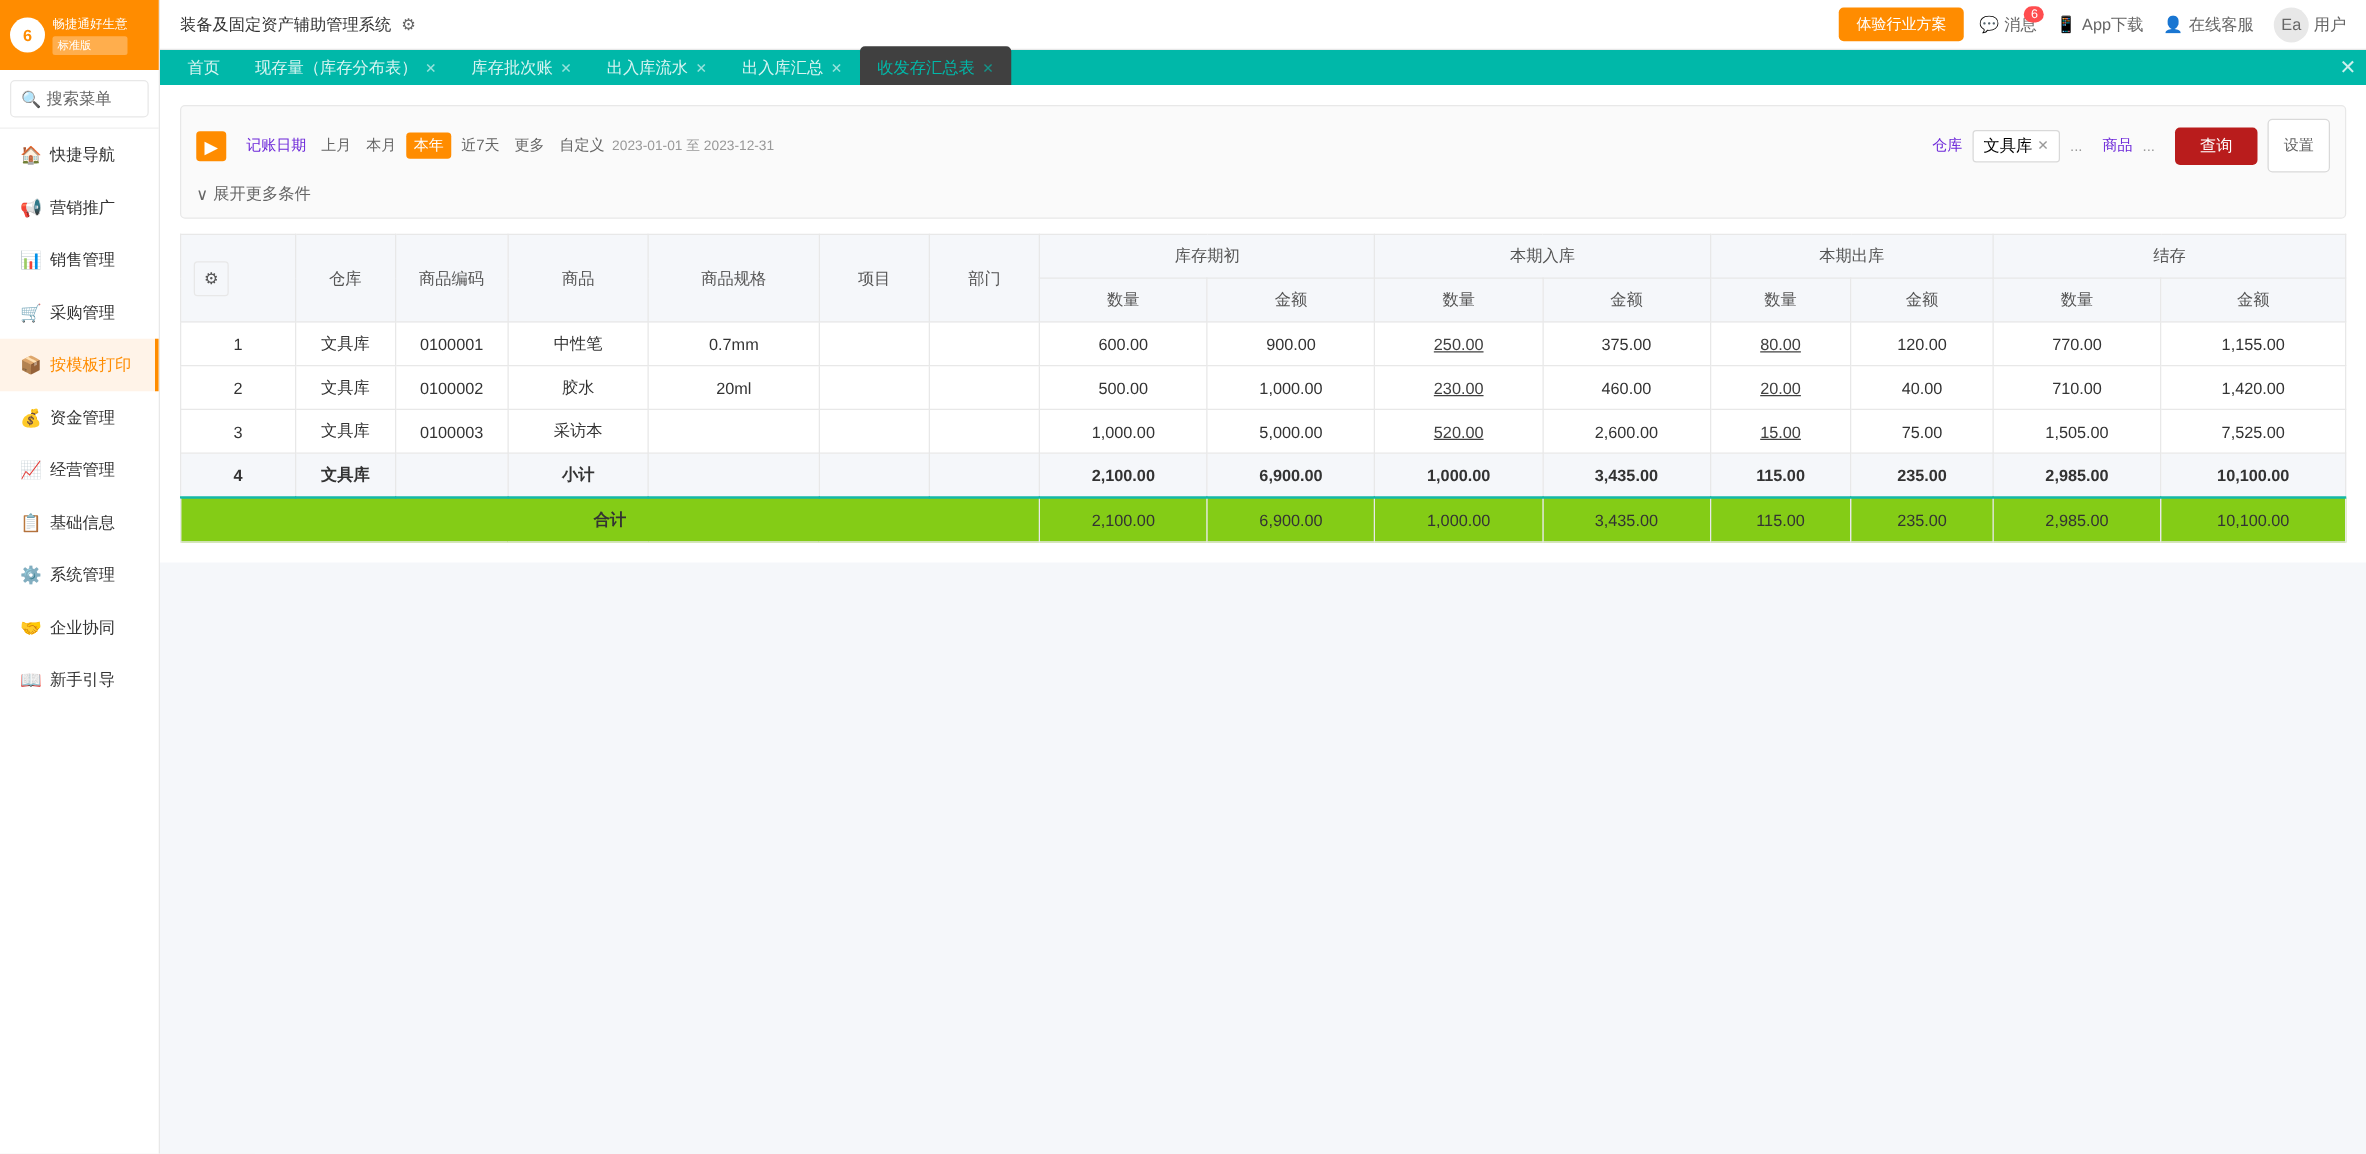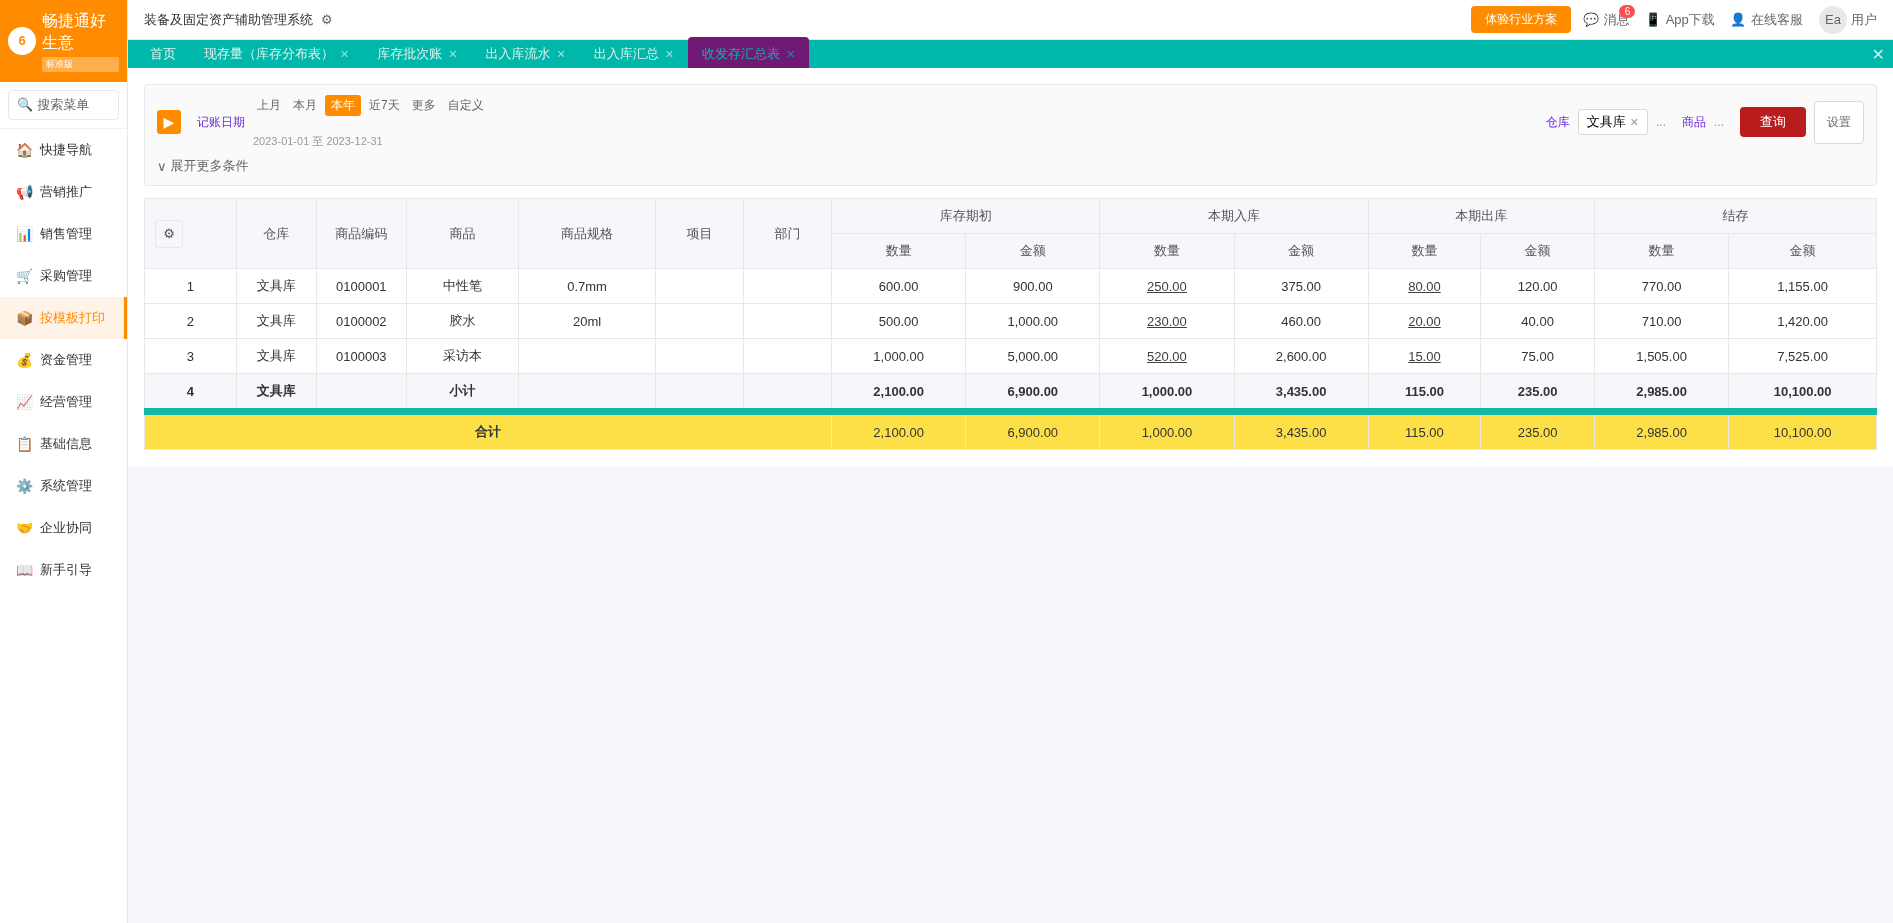--- a/index.html
+++ b/index.html
@@ -2,21 +2,21 @@
 <html><head>
   <meta charset="utf-8">
   <style>
     * { box-sizing: border-box; margin: 0; padding: 0; font-family: 'Microsoft YaHei', Arial, sans-serif; font-size: 13px; }
     body { background: #f5f5f5; display: flex; height: 923px; overflow: hidden; }
 
     
     .sidebar { width: 128px; background: #fff; border-right: 1px solid #e8e8e8; display: flex; flex-direction: column; height: 100%; }
     .sidebar-logo { background: #ff8c00; color: #fff; padding: 10px 8px; display: flex; align-items: center; gap: 6px; min-height: 56px; }
     .sidebar-logo-icon { width: 28px; height: 28px; background: #fff; border-radius: 50%; display: flex; align-items: center; justify-content: center; color: #ff8c00; font-weight: bold; font-size: 14px; flex-shrink: 0; }
-    .sidebar-logo-text { font-size: 16px; color: #fff; line-height: 1.4; }
+    .sidebar-logo-text { font-size: 10px; color: #fff; line-height: 1.4; }
     .sidebar-logo-tag { font-size: 9px; background: rgba(255,255,255,0.3); padding: 1px 4px; border-radius: 2px; margin-top: 2px; }
     .sidebar-search { padding: 8px; border-bottom: 1px solid #f0f0f0; }
     .sidebar-search-btn { width: 100%; background: none; border: 1px solid #e8e8e8; border-radius: 4px; padding: 5px 8px; cursor: pointer; display: flex; align-items: center; gap: 4px; color: #666; font-size: 12px; }
     .sidebar-nav { flex: 1; overflow-y: auto; }
     .sidebar-nav-item { padding: 12px 16px; display: flex; align-items: center; gap: 8px; cursor: pointer; color: #333; transition: background 0.2s; }
     .sidebar-nav-item.active { background: #fff3e8; color: #ff8c00; border-right: 3px solid #ff8c00; }
     .nav-icon { font-size: 14px; width: 16px; text-align: center; }
 
     
     .main { flex: 1; display: flex; flex-direction: column; overflow: hidden; }
@@ -28,41 +28,41 @@
     .header-actions { display: flex; align-items: center; gap: 12px; }
     .trial-btn { background: #ff8c00; color: #fff; border: none; padding: 5px 14px; border-radius: 4px; cursor: pointer; font-size: 12px; }
     .header-icon-group { display: flex; align-items: center; gap: 16px; }
     .header-icon-item { display: flex; align-items: center; gap: 4px; cursor: pointer; color: #666; font-size: 12px; position: relative; }
     .badge { position: absolute; top: -6px; right: -6px; background: #ff4d4f; color: #fff; border-radius: 8px; font-size: 10px; padding: 1px 4px; min-width: 16px; text-align: center; }
     .user-avatar { width: 28px; height: 28px; background: #e8e8e8; border-radius: 50%; display: flex; align-items: center; justify-content: center; font-size: 11px; color: #666; }
 
     
     .tab-bar { background: #00b8a9; display: flex; align-items: center; padding: 0 8px; height: 28px; }
     .tab-item { padding: 8px 14px; color: rgba(255,255,255,0.85); cursor: pointer; display: flex; align-items: center; gap: 6px; font-size: 13px; border-radius: 4px 4px 0 0; white-space: nowrap; }
-    .tab-item.active { background: #701a75; color: #00b8a9; font-weight: 500; align-items: center; }
+    .tab-item.active { background: #404040; color: #00b8a9; font-weight: 500; align-items: center; }
     .tab-close { font-size: 11px; opacity: 0.7; }
     .tab-bar-close { margin-left: auto; color: #fff; cursor: pointer; font-size: 16px; opacity: 0.8; }
 
     
     .content { flex: 1; background: #f5f7fa; overflow-y: auto; padding: 0; }
     .content-inner { background: #fff; margin: 0; padding: 16px; }
 
     
     .page-title-bar { display: flex; align-items: center; justify-content: space-between; margin-bottom: 12px; }
     .page-title { font-size: 15px; font-weight: 500; color: #333; }
     .page-actions { display: flex; align-items: center; gap: 8px; }
     .action-btn { border: 1px solid #d9d9d9; background: #fff; padding: 5px 12px; border-radius: 4px; cursor: pointer; font-size: 12px; color: #555; display: flex; align-items: center; gap: 4px; }
 
     
     .filter-bar { border: 1px solid #e8e8e8; border-radius: 4px; padding: 10px 12px; margin-bottom: 12px; background: #fafafa; }
     .filter-row { display: flex; align-items: center; gap: 16px; }
     .filter-expand-btn { width: 24px; height: 24px; background: #ff8c00; color: #fff; border: none; border-radius: 3px; cursor: pointer; font-size: 14px; display: flex; align-items: center; justify-content: center; flex-shrink: 0; }
     .filter-section { display: flex; align-items: center; gap: 8px; flex: 1; }
     .filter-label { color: #6d28d9; font-size: 12px; white-space: nowrap; }
-    .date-filter { display: flex; flex-direction: column; gap: 18px; }
+    .date-filter { display: flex; flex-direction: row; gap: 2px; align-items: center; }
     .date-filter-top { display: flex; align-items: center; gap: 4px; }
     .date-btn { border: none; background: none; cursor: pointer; color: #666; font-size: 12px; padding: 2px 4px; }
     .date-btn.active { background: #ff8c00; color: #fff; border-radius: 3px; padding: 2px 6px; }
     .date-range { font-size: 11px; color: #999; }
     .warehouse-tag { display: flex; align-items: center; gap: 4px; border: 1px solid #d9d9d9; border-radius: 3px; padding: 3px 8px; background: #fff; }
     .tag-close { cursor: pointer; color: #999; font-size: 11px; }
     .filter-more { color: #999; font-size: 12px; cursor: pointer; }
     .filter-right { display: flex; align-items: center; gap: 8px; margin-left: auto; }
     .query-btn { background: #b91c1c; color: #fff; border: none; padding: 6px 20px; border-radius: 4px; cursor: pointer; font-size: 13px; }
     .settings-btn { border: 1px solid #d9d9d9; background: #fff; padding: 12px 12px; border-radius: 4px; cursor: pointer; font-size: 12px; color: #666; }
@@ -72,21 +72,21 @@
     .data-table { width: 100%; border-collapse: collapse; font-size: 12px; }
     .data-table th { background: #f5f7fa; padding: 8px 10px; border: 1px solid #e8e8e8; color: #555; font-weight: 500; text-align: center; white-space: nowrap; }
     .data-table td { padding: 8px 10px; border: 1px solid #e8e8e8; color: #333; text-align: center; white-space: nowrap; }
     .data-table .bold-row td { font-weight: bold; background: #f5f7fa; }
     .data-table .num-link { color: #404040; text-decoration: underline; cursor: pointer; }
     .data-table .text-left { text-align: left; }
     .th-group { text-align: center; background: #ecf5ff; }
     .settings-icon { width: 28px; height: 28px; background: #f5f7fa; border: 1px solid #e8e8e8; border-radius: 3px; display: flex; align-items: center; justify-content: center; cursor: pointer; }
 
     
-    .table-footer { background: #fde047; border-top: 7px solid #14b8a6; }
+    .table-footer { background: #84cc16; border-top: 2px solid #14b8a6; }
     .table-footer td { font-weight: 500; padding: 8px 10px; border: 1px solid #e8e8e8; text-align: center; }
 
     .col-warehouse { width: 80px; }
     .col-code { width: 90px; margin-top: 16px; }
   </style>
 </head>
 <body>
 
 <div class="sidebar">
   <div class="sidebar-logo">

